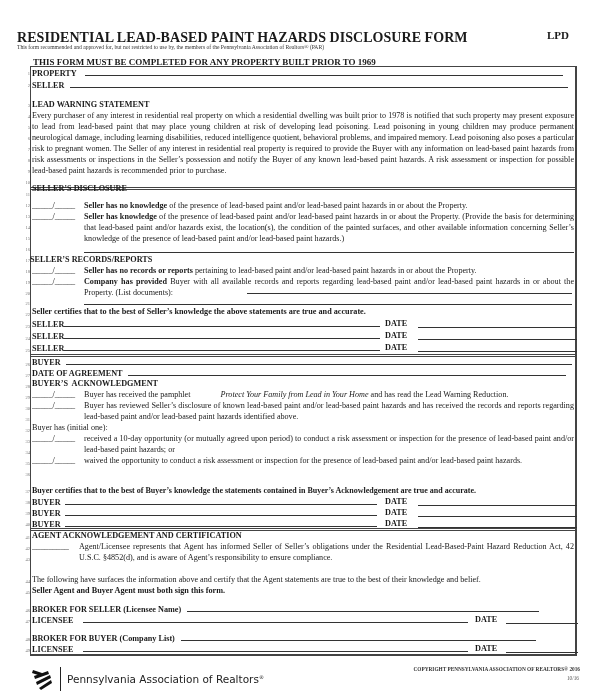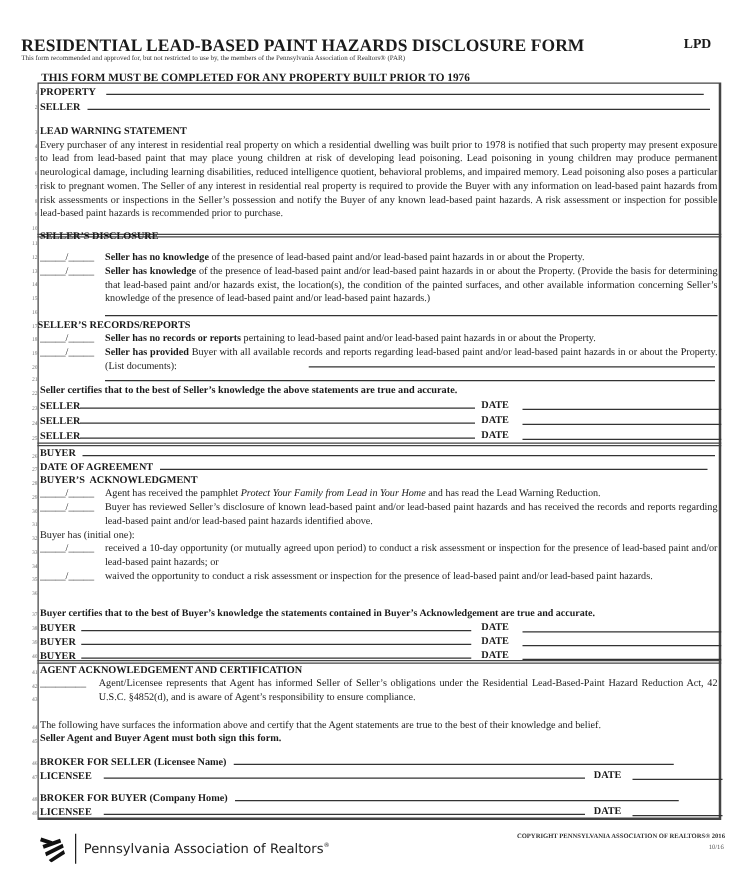--- a/index.html
+++ b/index.html
@@ -10,40 +10,40 @@
   .hdr-sub { position: absolute; left: 17px; top: 44px; font-size: 5.6px; color: #333; }
   .must { position: absolute; left: 33px; top: 57px; font-size: 9px; font-weight: bold; }
 
   .box { position: absolute; left: 30px; top: 66px; width: 547px; height: 590px;
          border: 1px solid #444; border-right: 2px solid #444; border-bottom: 2px solid #444; box-sizing: border-box; }
   .linenos { position: absolute; left: 18px; top: 0; width: 12px; font-size: 4.5px; color: #777; }
   .ln { position: absolute; right: 0; }
 
   .row { position: absolute; left: 32px; font-size: 8.2px; line-height: 11px; white-space: nowrap; }
   .b { font-weight: bold; }
-  .i { font-style: italic; }
+  .i { font-style: italic; margin-left: 28px; }
   .fill { display: inline-block; border-bottom: 0.8px solid #333; height: 8px; vertical-align: baseline; }
   .para { position: absolute; left: 32px; width: 542px; font-size: 8.15px; line-height: 11px; text-align: justify; }
   .sep { position: absolute; left: 30px; width: 547px; height: 3px; border-top: 1px solid #444; border-bottom: 1px solid #444; box-sizing: border-box; }
   .hang { position: absolute; left: 84px; width: 490px; font-size: 8.15px; line-height: 11px; text-align: justify; }
   .initpos { position: absolute; left: 32px; font-size: 8.2px; line-height: 11px; }
 
   .footer-logo { position: absolute; left: 31px; top: 668px; width: 24px; height: 22px; }
   .footer-bar { position: absolute; left: 60px; top: 667px; width: 1px; height: 24px; background: #222; }
   .footer-name { position: absolute; left: 67px; top: 673px; font-family: "DejaVu Sans", "Liberation Sans", sans-serif; font-size: 10.5px; color: #222; }
   .footer-copy { position: absolute; right: 20px; top: 666px; font-size: 5.3px; font-weight: bold; color: #333; }
   .footer-rev { position: absolute; right: 21px; top: 675px; font-size: 5.3px; color: #555; }
 </style>
 </head>
 <body>
 
 <div class="hdr-title">RESIDENTIAL LEAD-BASED PAINT HAZARDS DISCLOSURE FORM</div>
 <div class="hdr-code">LPD</div>
 <div class="hdr-sub">This form recommended and approved for, but not restricted to use by, the members of the Pennsylvania Association of Realtors® (PAR)</div>
-<div class="must">THIS FORM MUST BE COMPLETED FOR ANY PROPERTY BUILT PRIOR TO 1976</div>
+<div class="must">THIS FORM MUST BE COMPLETED FOR ANY PROPERTY BUILT PRIOR TO 1969</div>
 
 <div class="box"></div>
 
 <div class="linenos">
   <span class="ln" style="top:71px">1</span>
   <span class="ln" style="top:83px">2</span>
   <span class="ln" style="top:103px">3</span>
   <span class="ln" style="top:114px">4</span>
   <span class="ln" style="top:125px">5</span>
   <span class="ln" style="top:136px">6</span>
@@ -112,21 +112,21 @@
 <div class="initpos" style="top:211px">_____/_____</div>
 <div class="hang" style="top:211px"><span class="b">Seller has knowledge</span><span> of the presence of lead-based paint and/or lead-based paint hazards in or about the Property. (Provide the basis for determining that lead-based paint and/or hazards exist, the location(s), the condition of the painted surfaces, and other available information concerning Seller’s knowledge of the presence of lead-based paint and/or lead-based paint hazards.)</span></div>
 <div class="row" style="top:244px; left:84px">
   <span class="fill" style="width:490px"></span>
 </div>
 
 <div class="row b" style="top:254px; left:30px">SELLER’S RECORDS/REPORTS</div>
 <div class="initpos" style="top:265px">_____/_____</div>
 <div class="hang" style="top:265px"><span class="b">Seller has no records or reports</span><span> pertaining to lead-based paint and/or lead-based paint hazards in or about the Property.</span></div>
 <div class="initpos" style="top:276px">_____/_____</div>
-<div class="hang" style="top:276px; width:490px"><span class="b">Seller has provided</span><span> Buyer with all available records and reports regarding lead-based paint and/or lead-based paint hazards in or about the Property. (List documents):</span></div>
+<div class="hang" style="top:276px; width:490px"><span class="b">Company has provided</span><span> Buyer with all available records and reports regarding lead-based paint and/or lead-based paint hazards in or about the Property. (List documents):</span></div>
 <div class="row" style="top:285px; left:247px">
   <span class="fill" style="width:325px"></span>
 </div>
 <div class="row" style="top:296px; left:84px">
   <span class="fill" style="width:488px"></span>
 </div>
 
 <div class="row b" style="top:306px">Seller certifies that to the best of Seller’s knowledge the above statements are true and accurate.</div>
 <div class="row" style="top:318px">
   <span class="b">SELLER</span><span class="fill" style="width:316px"></span>
@@ -150,21 +150,21 @@
   <span class="b">BUYER</span>
   <span class="fill" style="width:506px; margin-left:3px"></span>
 </div>
 <div class="row" style="top:367px">
   <span class="b">DATE OF AGREEMENT</span>
   <span class="fill" style="width:438px; margin-left:3px"></span>
 </div>
 
 <div class="row b" style="top:378px; white-space:pre">BUYER’S  ACKNOWLEDGMENT</div>
 <div class="initpos" style="top:389px">_____/_____</div>
-<div class="hang" style="top:389px"><span>Agent has received the pamphlet </span><span class="i">Protect Your Family from Lead in Your Home</span><span> and has read the Lead Warning Reduction.</span></div>
+<div class="hang" style="top:389px"><span>Buyer has received the pamphlet </span><span class="i">Protect Your Family from Lead in Your Home</span><span> and has read the Lead Warning Reduction.</span></div>
 <div class="initpos" style="top:400px">_____/_____</div>
 <div class="hang" style="top:400px">Buyer has reviewed Seller’s disclosure of known lead-based paint and/or lead-based paint hazards and has received the records and reports regarding lead-based paint and/or lead-based paint hazards identified above.</div>
 <div class="row" style="top:422px">Buyer has (initial one):</div>
 <div class="initpos" style="top:433px">_____/_____</div>
 <div class="hang" style="top:433px">received a 10-day opportunity (or mutually agreed upon period) to conduct a risk assessment or inspection for the presence of lead-based paint and/or lead-based paint hazards; or</div>
 <div class="initpos" style="top:455px">_____/_____</div>
 <div class="hang" style="top:455px">waived the opportunity to conduct a risk assessment or inspection for the presence of lead-based paint and/or lead-based paint hazards.</div>
 
 <div class="row b" style="top:485px; font-size:8px">Buyer certifies that to the best of Buyer’s knowledge the statements contained in Buyer’s Acknowledgement are true and accurate.</div>
 <div class="row" style="top:496px">
@@ -195,21 +195,21 @@
   <span class="b">BROKER FOR SELLER (Licensee Name)</span>
   <span class="fill" style="width:352px; margin-left:4px"></span>
 </div>
 <div class="row" style="top:614px">
   <span class="b">LICENSEE</span>
   <span class="fill" style="width:385px; margin-left:8px"></span>
   <span class="b" style="position:absolute; left:443px">DATE</span>
   <span class="fill" style="position:absolute; left:474px; top:1px; width:72px"></span>
 </div>
 <div class="row" style="top:632px">
-  <span class="b">BROKER FOR BUYER (Company Home)</span>
+  <span class="b">BROKER FOR BUYER (Company List)</span>
   <span class="fill" style="width:355px; margin-left:4px"></span>
 </div>
 <div class="row" style="top:643px">
   <span class="b">LICENSEE</span>
   <span class="fill" style="width:385px; margin-left:8px"></span>
   <span class="b" style="position:absolute; left:443px">DATE</span>
   <span class="fill" style="position:absolute; left:474px; top:1px; width:72px"></span>
 </div>
 
 <svg class="footer-logo" viewBox="0 0 24 22">

